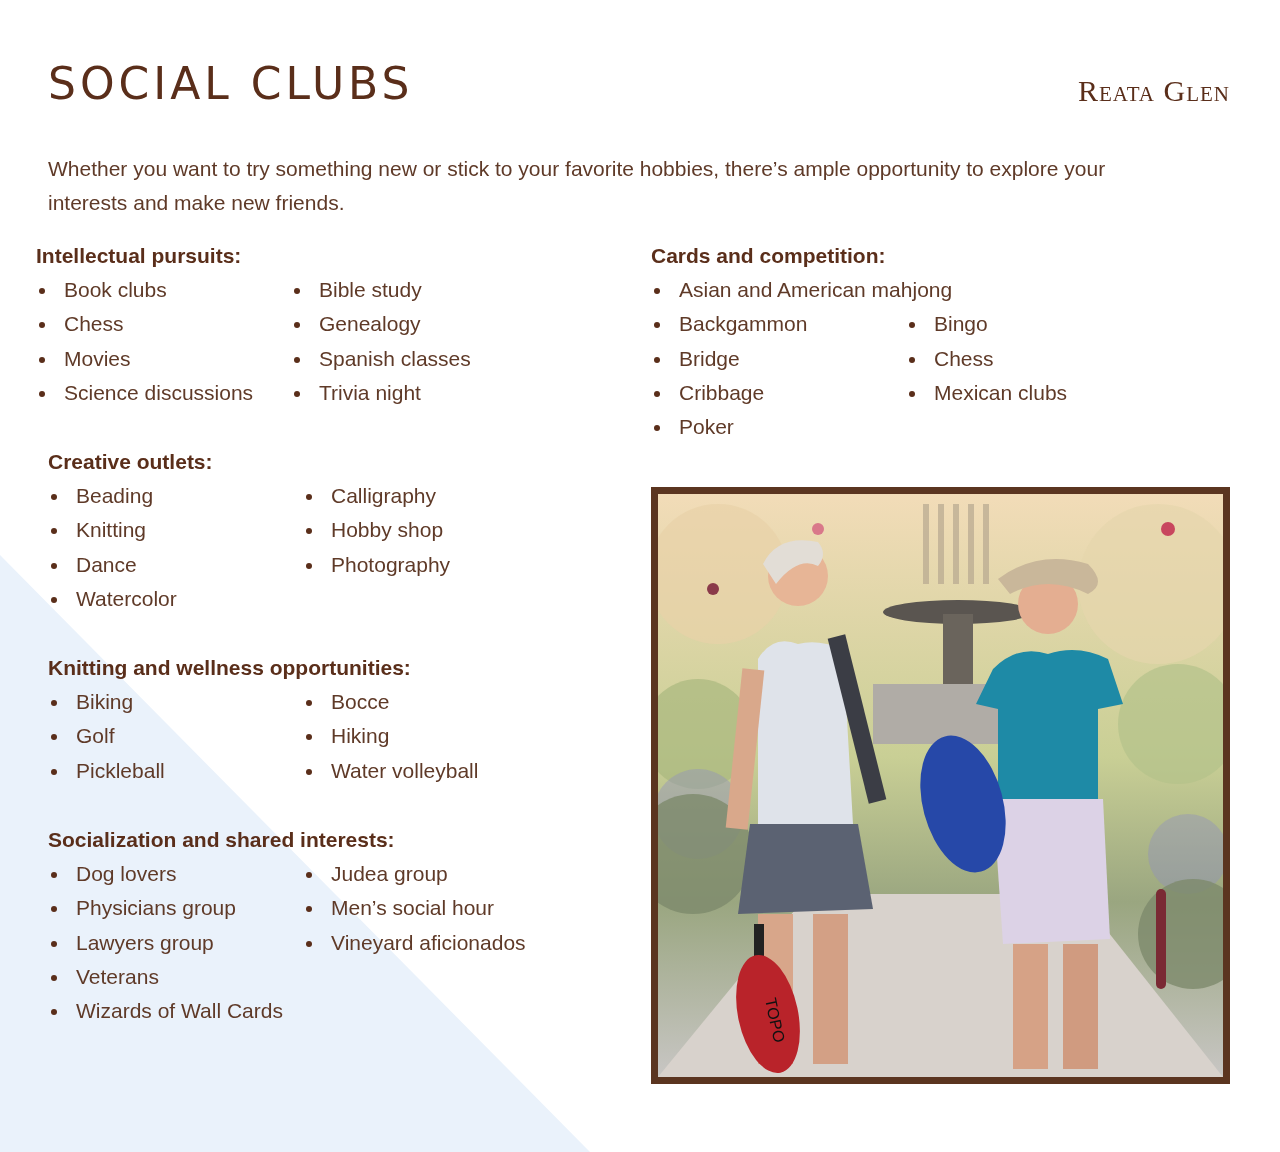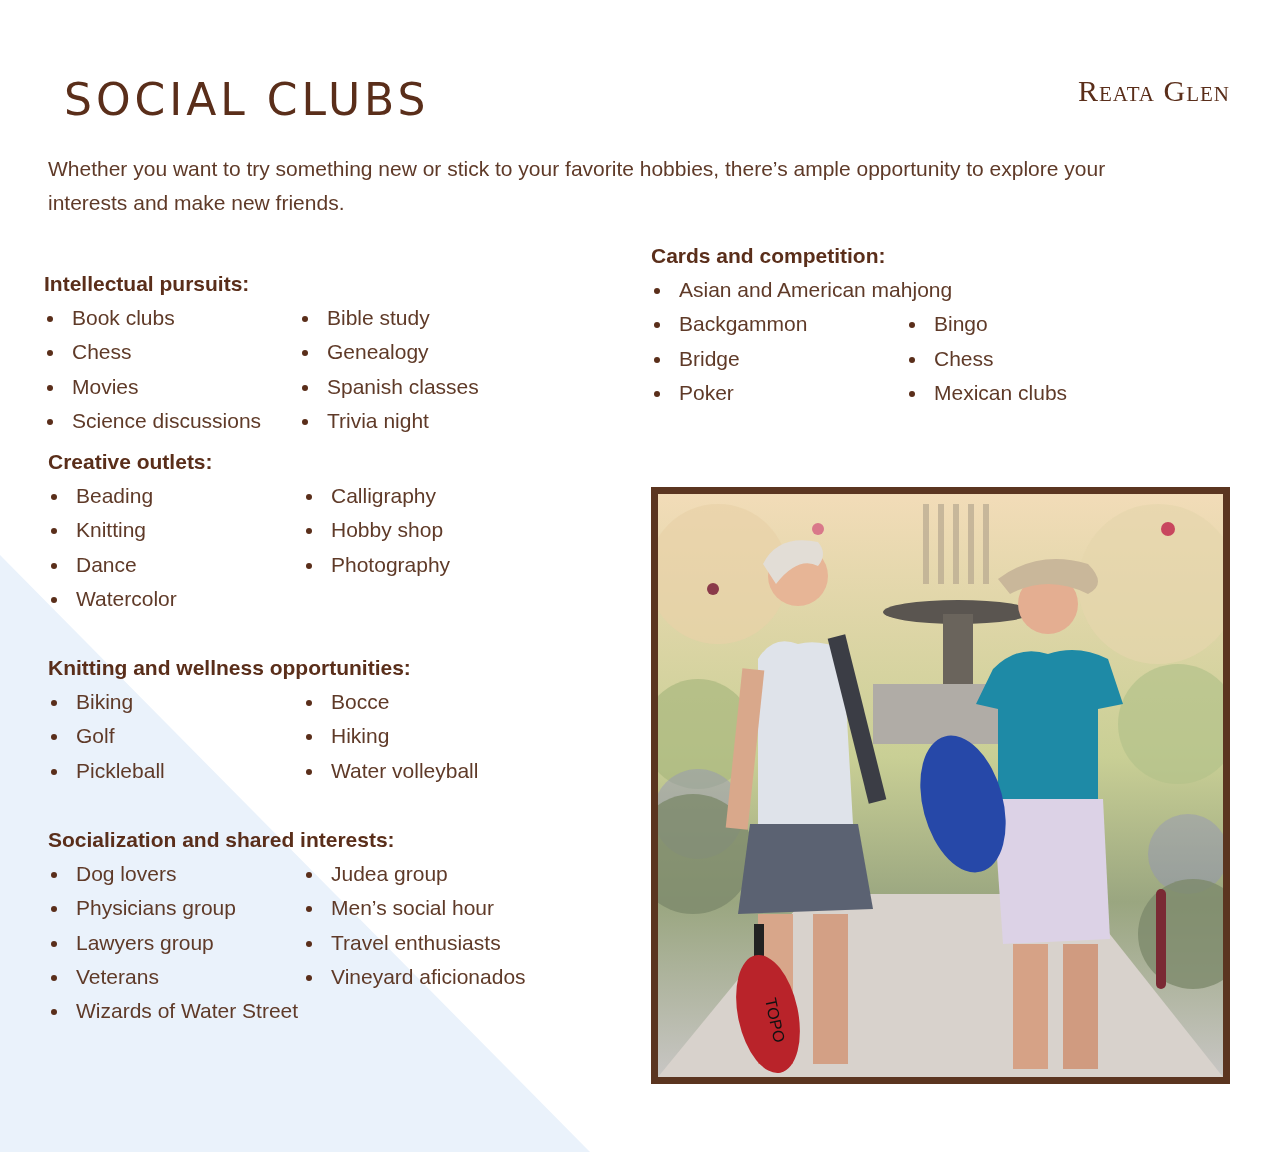--- a/index.html
+++ b/index.html
@@ -9,21 +9,21 @@
       font-family: "Liberation Sans", "DejaVu Sans", sans-serif;
       color: #5a3222;
     }
     .bg-triangle {
       position: absolute; left: 0; top: 0; width: 1280px; height: 1152px;
       pointer-events: none;
     }
     .title {
       position: absolute; left: 48px; top: 62px;
       font-size: 44px; letter-spacing: 4px; font-weight: normal;
-      color: #5a2e1a; margin: 16px; line-height: 1;
+      color: #5a2e1a; margin: 0; line-height: 1;
       font-family: "DejaVu Sans", "Liberation Sans", sans-serif;
     }
     .brand {
       position: absolute; right: 50px; top: 76px;
       font-family: "Liberation Serif", "DejaVu Serif", serif;
       font-size: 30px; color: #5a2e1a; font-variant: small-caps; letter-spacing: 1px;
       line-height: 1;
     }
     .intro {
       position: absolute; left: 48px; top: 152px; width: 1110px;
@@ -58,21 +58,21 @@
 
 <svg class="bg-triangle" viewBox="0 0 1280 1152" preserveAspectRatio="none">
   <polygon points="0,555 590,1152 0,1152" fill="#eaf2fb"></polygon>
 </svg>
 
 <h1 class="title">SOCIAL CLUBS</h1>
 <div class="brand">Reata Glen</div>
 
 <p class="intro">Whether you want to try something new or stick to your favorite hobbies, there’s ample opportunity to explore your interests and make new friends.</p>
 
-<div class="section" style="left:44px; top:239px;margin-top:28px;">
+<div class="section" style="left:36px; top:239px;">
   <h2>Intellectual pursuits:</h2>
   <div class="cols">
     <ul class="col left">
       <li>Book clubs</li>
       <li>Chess</li>
       <li>Movies</li>
       <li>Science discussions</li>
     </ul>
     <ul class="col right">
       <li>Bible study</li>
@@ -117,40 +117,40 @@
 </div>
 
 <div class="section" style="left:48px; top:823px;">
   <h2>Socialization and shared interests:</h2>
   <div class="cols">
     <ul class="col left">
       <li>Dog lovers</li>
       <li>Physicians group</li>
       <li>Lawyers group</li>
       <li>Veterans</li>
-      <li>Wizards of Water Street</li>
+      <li>Wizards of Wall Cards</li>
     </ul>
     <ul class="col right">
       <li>Judea group</li>
       <li>Men’s social hour</li>
-      <li>Travel enthusiasts</li>
       <li>Vineyard aficionados</li>
     </ul>
   </div>
 </div>
 
 <div class="section" style="left:651px; top:239px;">
   <h2>Cards and competition:</h2>
   <ul class="col">
     <li>Asian and American mahjong</li>
   </ul>
   <div class="cols">
     <ul class="col left">
       <li>Backgammon</li>
       <li>Bridge</li>
+      <li>Cribbage</li>
       <li>Poker</li>
     </ul>
     <ul class="col right">
       <li>Bingo</li>
       <li>Chess</li>
       <li>Mexican clubs</li>
     </ul>
   </div>
 </div>
 

